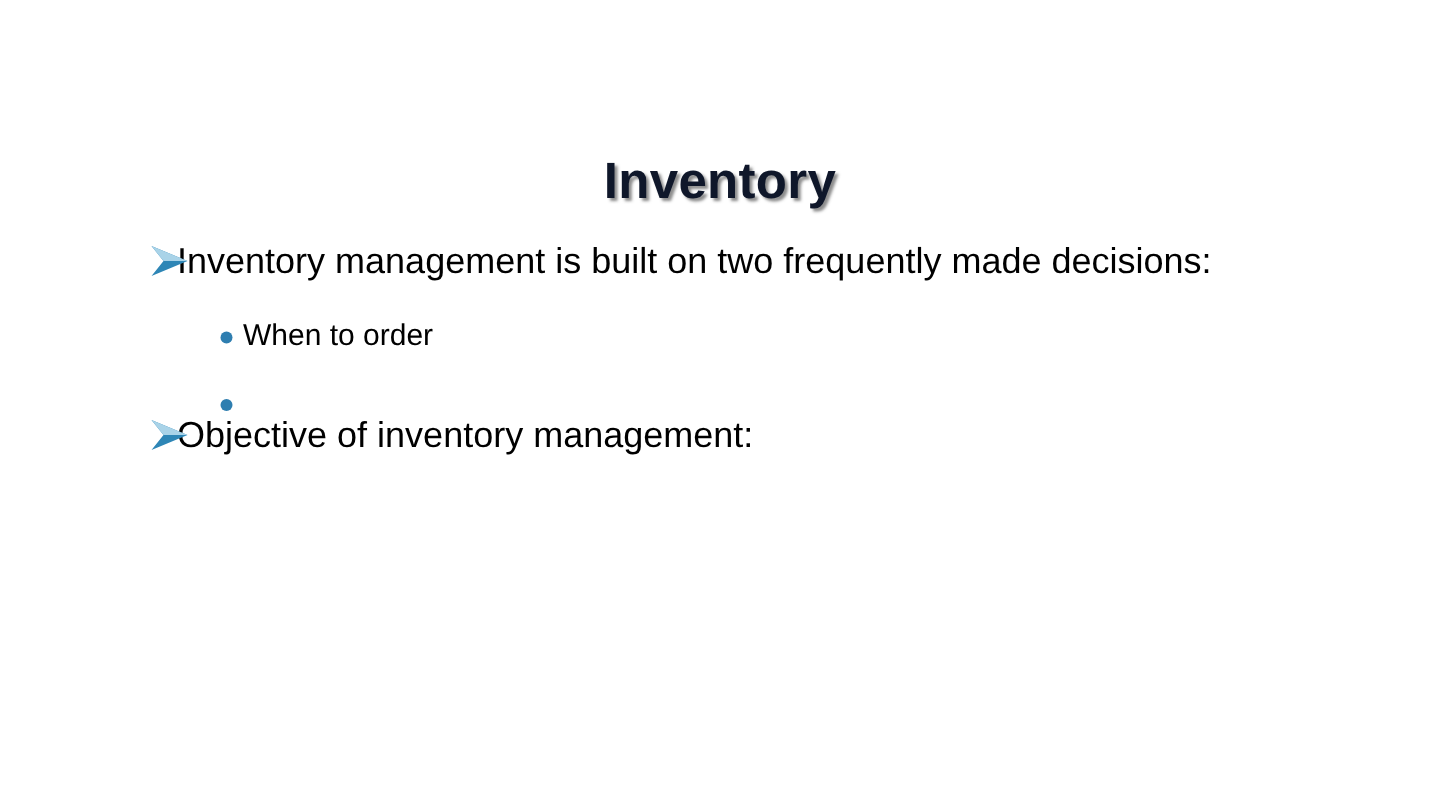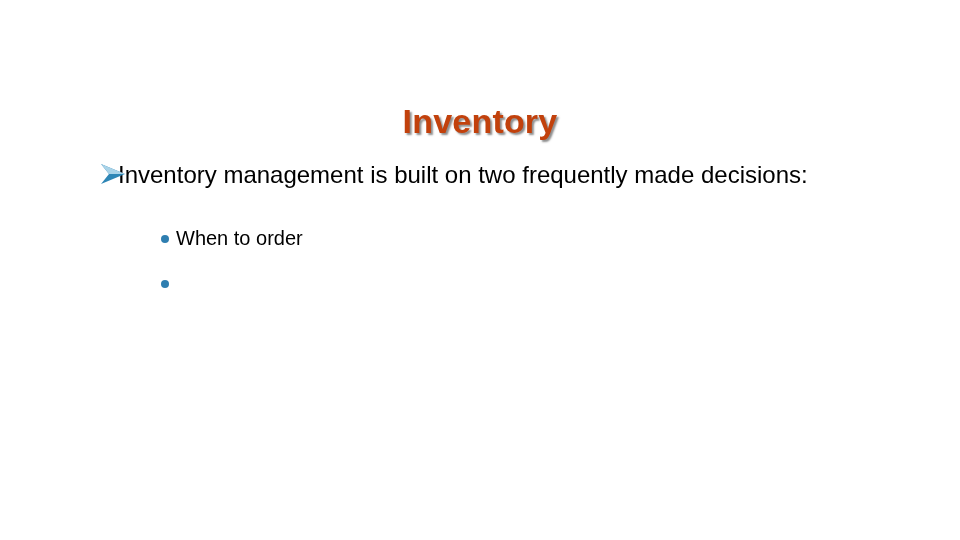--- a/index.html
+++ b/index.html
@@ -28,21 +28,21 @@
   .slide-title {
     position: absolute;
     top: 100px;
     left: 0;
     width: 960px;
     text-align: center;
     font-size: 34px;
     font-weight: bold;
     line-height: 42px;
     letter-spacing: 0.2px;
-    color: #c2410c;
+    color: #0f172a;
     text-shadow: 2px 2px 2px rgba(120,120,120,0.85);
   }
 
   
   .body-block {
     position: absolute;
     top: 158px;
     left: 100px;
     width: 772px;
   }
@@ -69,21 +69,21 @@
     width: 26px;
     height: 24px;
     line-height: 0;
   }
   .arrow-bullet svg {
     display: block;
   }
 
   
   .lvl2-group {
-    margin: 16px;
+    margin: 2px;
     padding: 0;
   }
   .lvl2 {
     position: relative;
     margin: 0 0 0 0;
     padding-left: 60px;
     font-size: 20px;
     line-height: 29px;
     text-align: justify;
     text-justify: inter-word;
@@ -135,18 +135,27 @@
 
       <div class="spacer-md"></div>
 
       <div class="lvl2 single">
         <span class="dot-bullet"></span>
       </div>
     </div>
 
     <div class="spacer-lg"></div>
 
+    <div class="lvl1 tight">
+      <span class="arrow-bullet">
+        <svg width="26" height="24" viewBox="0 0 26 24" xmlns="http://www.w3.org/2000/svg">
+          <polygon points="1,1 25,11 1,21 9,11" fill="#2E86B6"></polygon>
+          <polygon points="1,1 25,11 9,11" fill="#A9D3E8"></polygon>
+        </svg>
+      </span>
+      <span>Objective of inventory management:</span>
+    </div>
 
     <div class="spacer-md"></div>
 
 
   </div>
 </div>
 
 </body></html>

